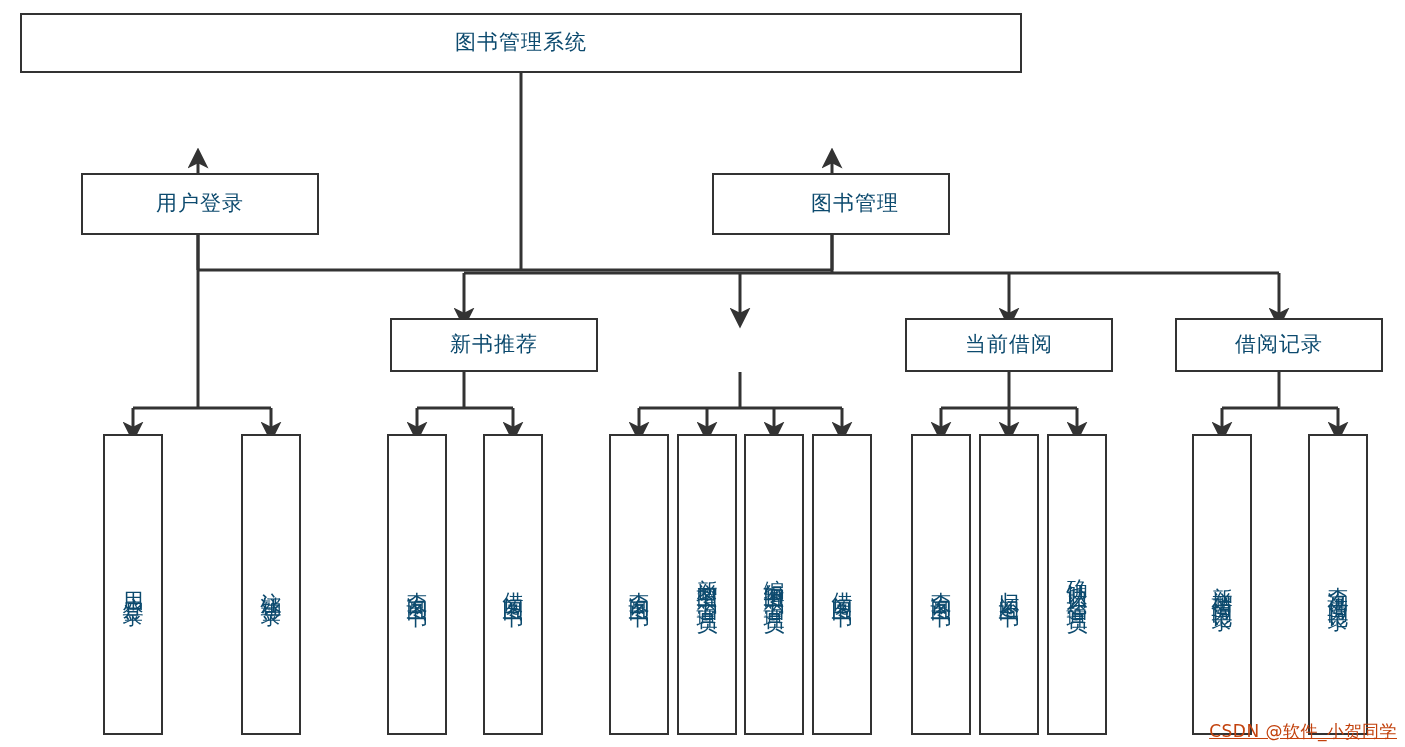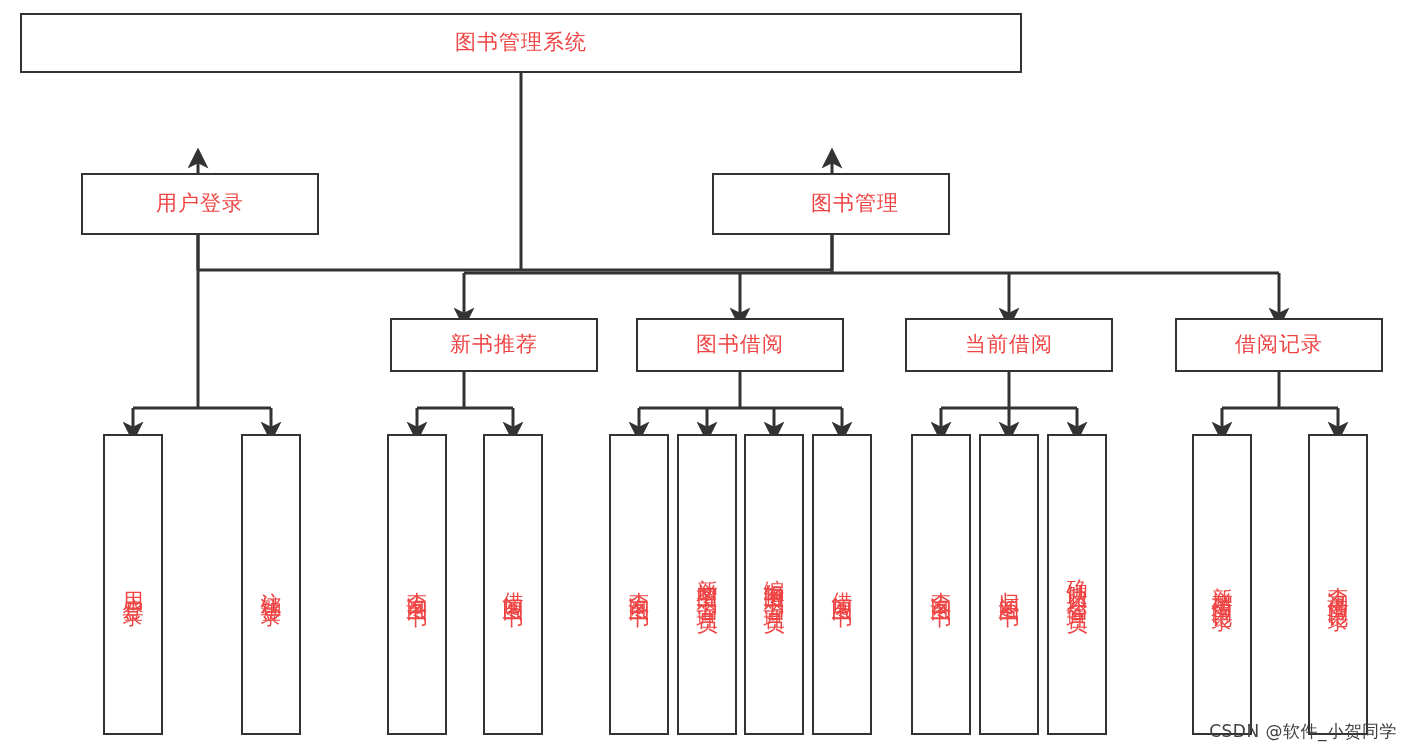--- a/index.html
+++ b/index.html
@@ -27,21 +27,21 @@
     pointer-events: none;
   }
   .node {
     position: absolute;
     box-sizing: border-box;
     background: #ffffff;
     border: 2px solid #333333;
     display: flex;
     align-items: center;
     justify-content: center;
-    color: #ef4444;
+    color: #0c4a6e;
   }
   .node.horiz {
     font-size: 21px;
     letter-spacing: 1px;
     line-height: 1.2;
   }
   .node.vert {
     writing-mode: vertical-rl;
     text-orientation: upright;
     font-size: 21px;
@@ -54,24 +54,25 @@
     white-space: nowrap;
   }
   .node-label {
     display: block;
   }
   .watermark {
     position: absolute;
     right: 8px;
     bottom: 4px;
     font-size: 17px;
-    color: #404040;
+    color: #c2410c;
     letter-spacing: 0.5px;
     white-space: nowrap;
     user-select: none;
+    text-decoration: underline;
   }
 </style>
 </head>
 <body>
 
 <div id="canvas">
 
   <svg id="edges" viewBox="0 0 1405 747" xmlns="http://www.w3.org/2000/svg">
     <defs>
       <marker id="arrow" viewBox="0 0 12 12" refX="6" refY="6" markerWidth="7" markerHeight="7" orient="auto-start-reverse">
@@ -131,23 +132,20 @@
   </div>
 
   <div class="node horiz" style="left:712px; top:173px; width:238px; height:62px;padding-left:48px;">
     <span class="node-label">图书管理</span>
   </div>
 
   <div class="node horiz" style="left:360px; top:318px; width:208px; height:54px;margin-left:30px;">
     <span class="node-label">新书推荐</span>
   </div>
 
-  <div class="node horiz" style="left:636px; top:318px; width:208px; height:54px;">
-    <span class="node-label">图书借阅</span>
-  </div>
 
   <div class="node horiz" style="left:1175px; top:318px; width:208px; height:54px;">
     <span class="node-label">借阅记录</span>
   </div>
 
   <div class="node horiz" style="left:905px; top:318px; width:208px; height:54px;">
     <span class="node-label">当前借阅</span>
   </div>
 
   <div class="node vert" style="left:103px; top:434px; width:60px; height:301px;">

